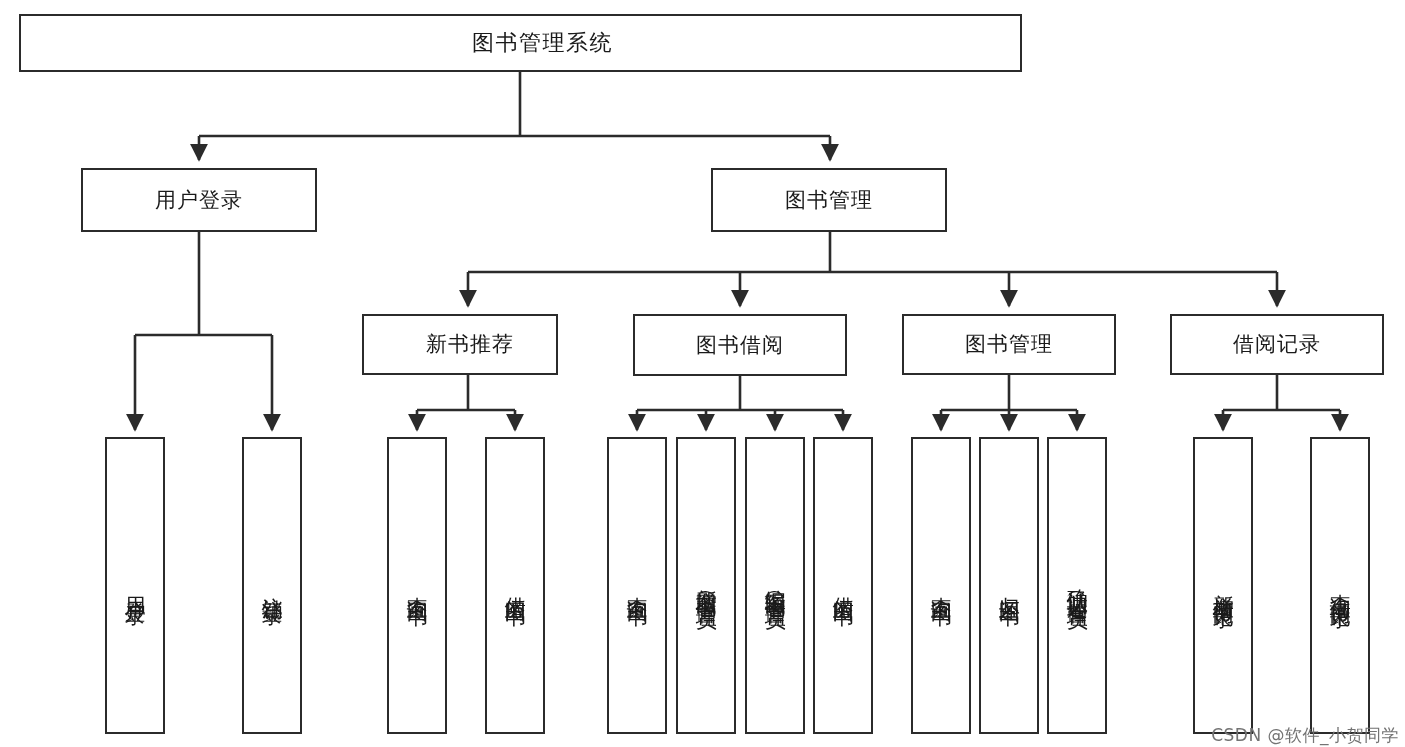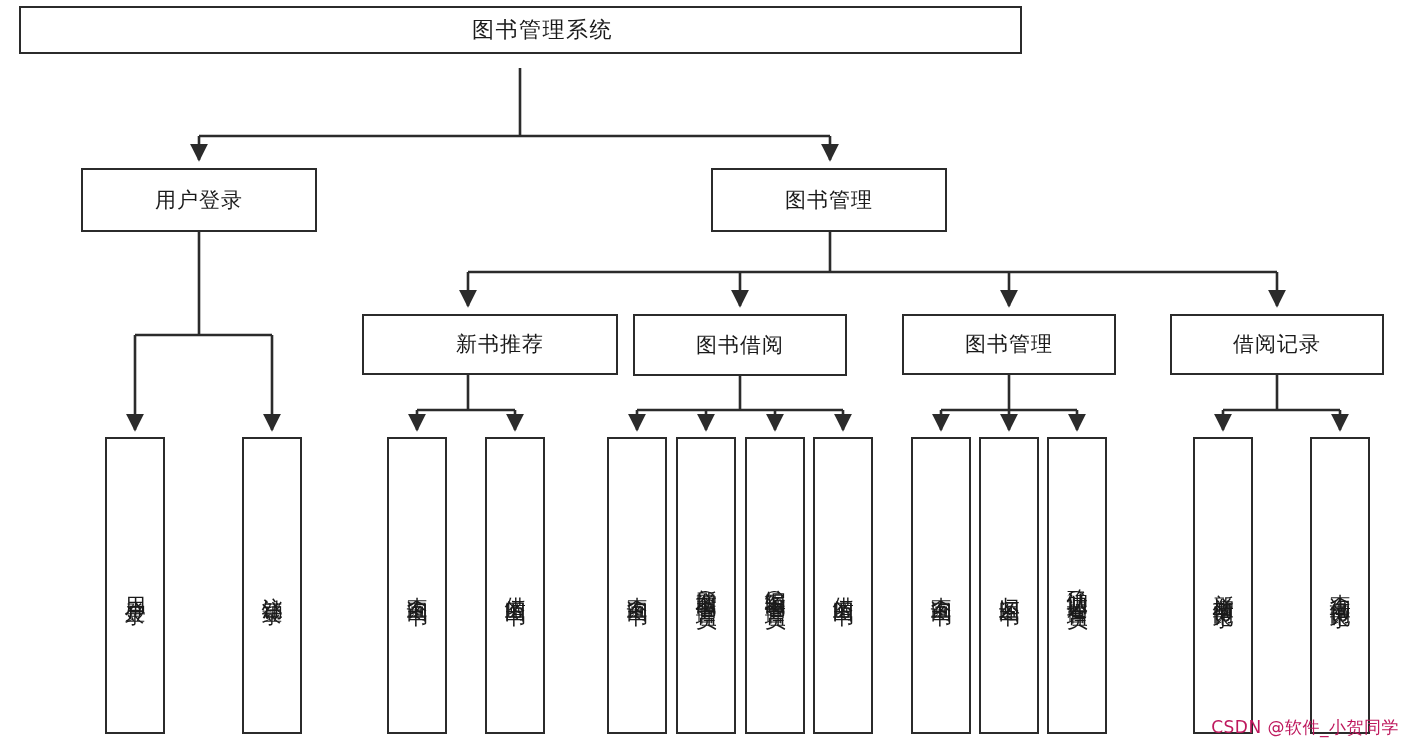--- a/index.html
+++ b/index.html
@@ -63,23 +63,23 @@
     text-orientation: upright;
     font-size: 21px;
     line-height: 1.08;
     letter-spacing: 3px;
     white-space: normal;
     max-height: 100%;
   }
   #watermark {
     position: absolute;
     right: 6px;
-    bottom: 8px;
+    bottom: 0;
     font-size: 17px;
-    color: #be185d;
+    color: #737373;
     letter-spacing: 0.5px;
     z-index: 5;
     white-space: nowrap;
     font-family: "DejaVu Sans", "Liberation Sans", sans-serif;
   }
 </style>
 </head>
 <body>
 
 <div id="diagram-root">
@@ -127,32 +127,32 @@
       <path d="M 1009 410 L 1009 430" marker-end="url(#arrow)"></path>
       <path d="M 1077 410 L 1077 430" marker-end="url(#arrow)"></path>
 
       <path d="M 1277 375 L 1277 410"></path>
       <path d="M 1223 410 L 1340 410"></path>
       <path d="M 1223 410 L 1223 430" marker-end="url(#arrow)"></path>
       <path d="M 1340 410 L 1340 430" marker-end="url(#arrow)"></path>
     </g>
   </svg>
 
-  <div class="node horiz root" style="left:19px; top:6px; width:1003px; height:48px;padding-left:44px;">
+  <div class="node horiz root" style="left:19px; top:14px; width:1003px; height:58px;padding-left:44px;">
     <span class="node-label">图书管理系统</span>
   </div>
 
   <div class="node horiz" style="left:81px; top:168px; width:236px; height:64px;">
     <span class="node-label">用户登录</span>
   </div>
   <div class="node horiz" style="left:711px; top:168px; width:236px; height:64px;">
     <span class="node-label">图书管理</span>
   </div>
 
-  <div class="node horiz" style="left:362px; top:314px; width:256px; height:61px;padding-left:20px;">
+  <div class="node horiz" style="left:362px; top:314px; width:196px; height:61px;padding-left:20px;">
     <span class="node-label">新书推荐</span>
   </div>
   <div class="node horiz" style="left:633px; top:314px; width:214px; height:62px;">
     <span class="node-label">图书借阅</span>
   </div>
   <div class="node horiz" style="left:902px; top:314px; width:214px; height:61px;">
     <span class="node-label">图书管理</span>
   </div>
   <div class="node horiz" style="left:1170px; top:314px; width:214px; height:61px;align-items:center;">
     <span class="node-label">借阅记录</span>

